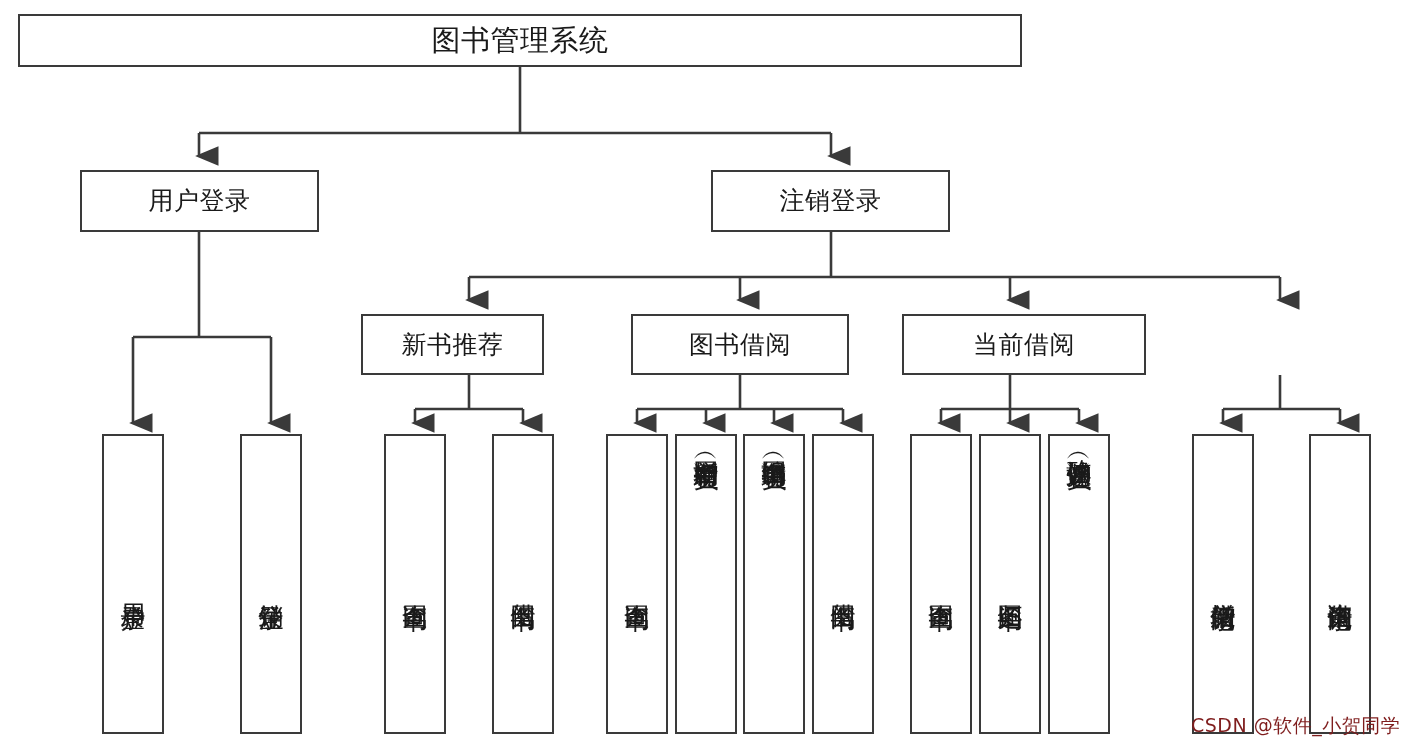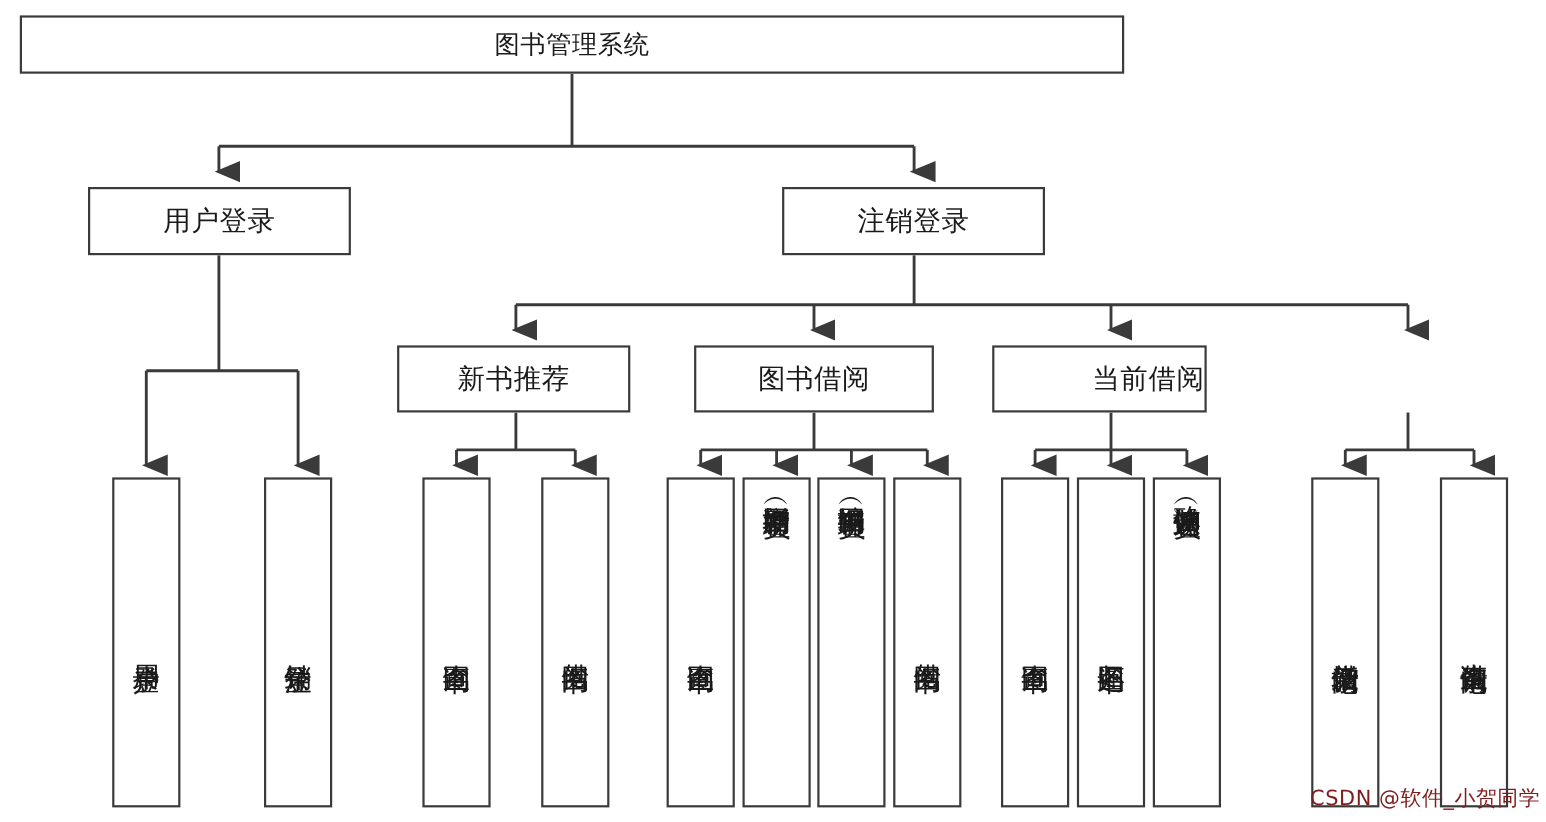--- a/index.html
+++ b/index.html
@@ -35,22 +35,21 @@
     align-items: center;
     justify-content: center;
     color: #1a1a1a;
   }
   .node.horiz {
     font-size: 25px;
     letter-spacing: 0.5px;
     line-height: 1.1;
   }
   .node.root {
-    font-size: 23px;
-    font-family: Liberation Serif, serif;
+    font-size: 29px;
   }
   .node.leaf {
     align-items: flex-start;
     justify-content: center;
     padding-top: 4px;
   }
   .vtext {
     writing-mode: vertical-rl;
     text-orientation: upright;
     font-size: 25px;
@@ -133,27 +132,27 @@
     <span>图书管理系统</span>
   </div>
 
   <div class="node horiz" style="left:80px; top:170px; width:239px; height:62px;">
     <span>用户登录</span>
   </div>
   <div class="node horiz" style="left:711px; top:170px; width:239px; height:62px;">
     <span>注销登录</span>
   </div>
 
-  <div class="node horiz" style="left:361px; top:314px; width:212px; height:61px;">
+  <div class="node horiz" style="left:361px; top:314px; width:183px; height:61px;">
     <span>新书推荐</span>
   </div>
   <div class="node horiz" style="left:631px; top:314px; width:218px; height:61px;">
     <span>图书借阅</span>
   </div>
-  <div class="node horiz" style="left:902px; top:314px; width:195px; height:61px;justify-content:flex-end;">
+  <div class="node horiz" style="left:902px; top:314px; width:244px; height:61px;">
     <span>当前借阅</span>
   </div>
 
   <div class="node leaf center-content" style="left:102px; top:434px; width:62px; height:300px;">
     <span class="vtext">用户登录</span>
   </div>
   <div class="node leaf center-content" style="left:240px; top:434px; width:62px; height:300px;">
     <span class="vtext">注销登录</span>
   </div>
 

